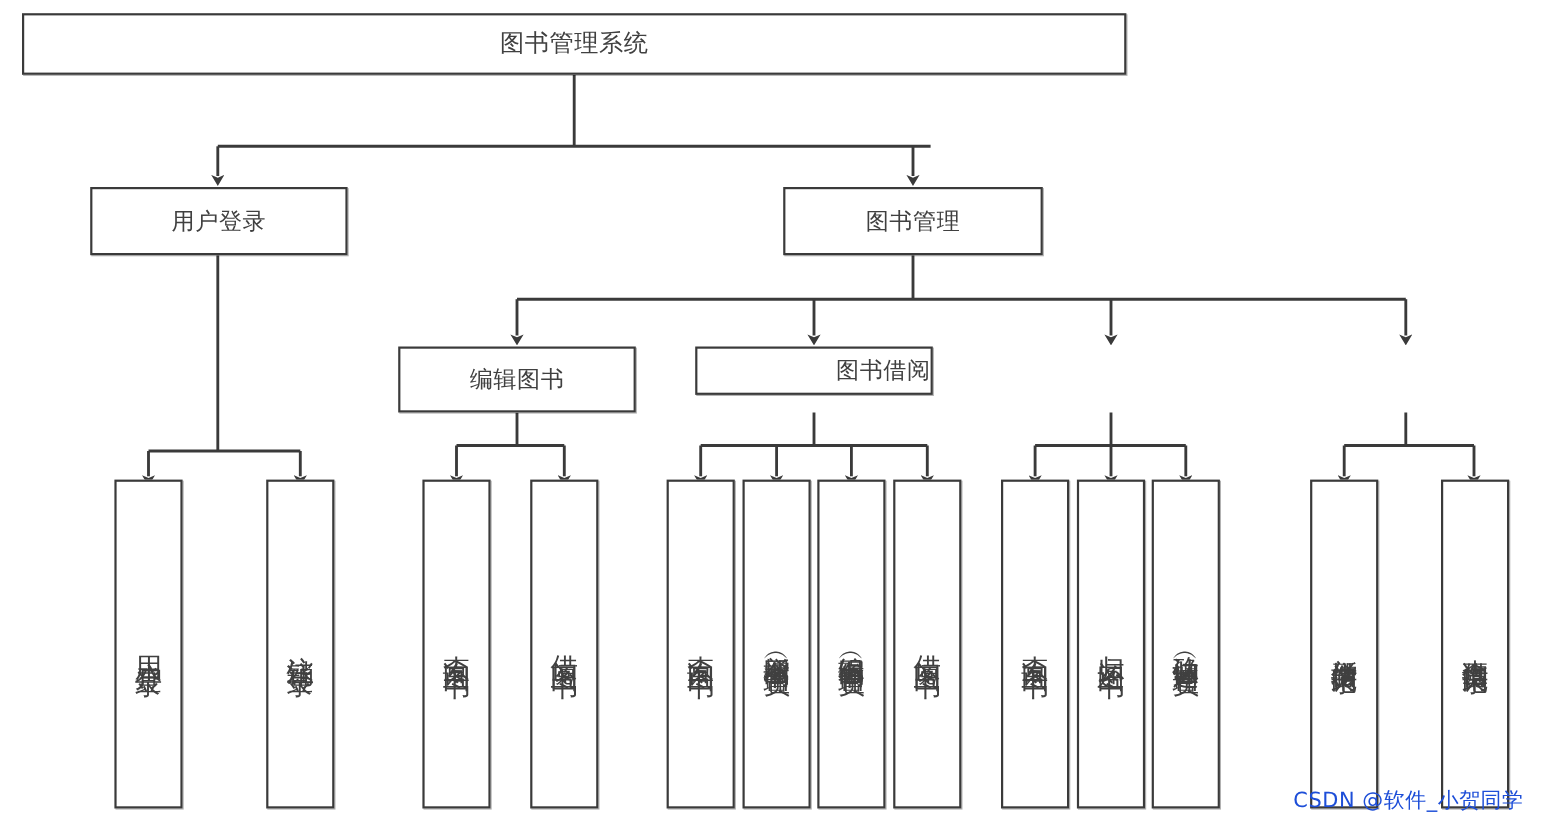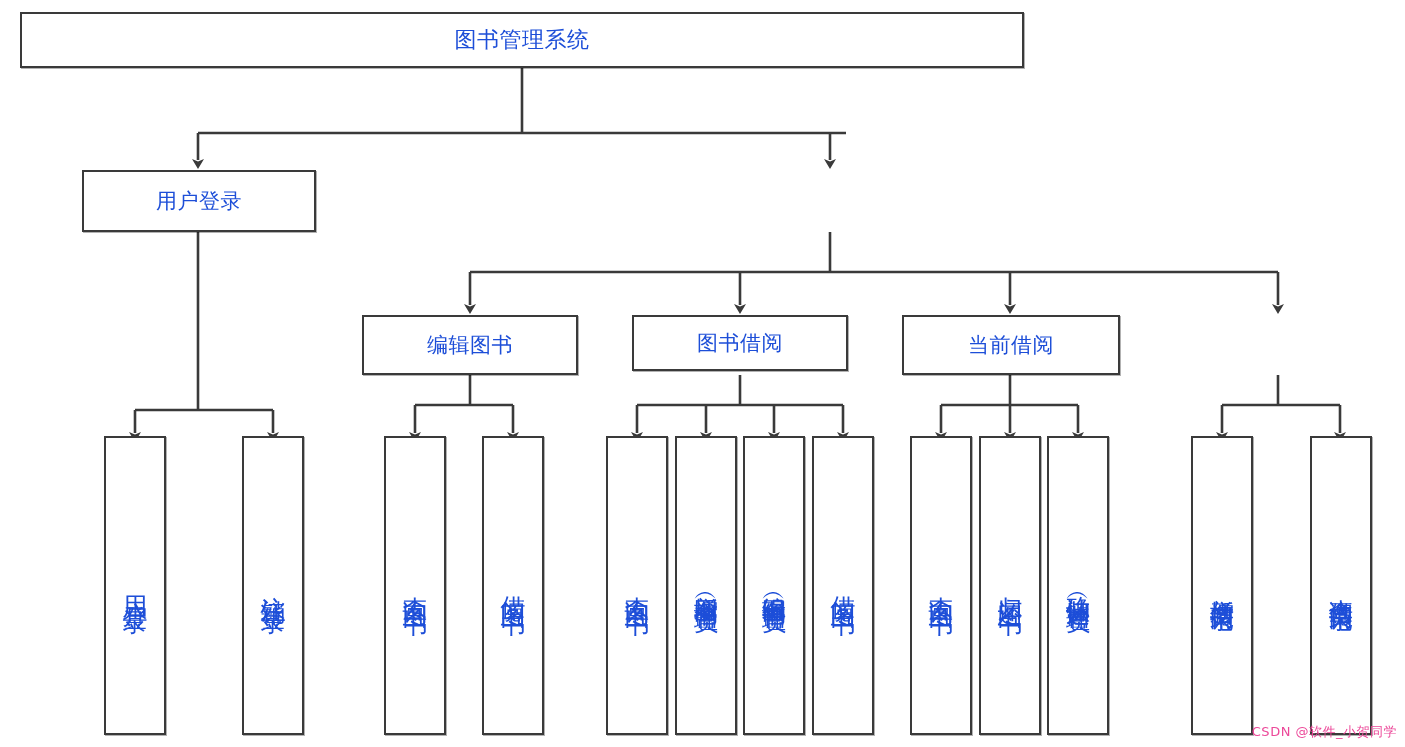--- a/index.html
+++ b/index.html
@@ -27,21 +27,21 @@
     pointer-events: none;
   }
   .node {
     position: absolute;
     box-sizing: border-box;
     background: #ffffff;
     border: 2px solid #3a3a3a;
     display: flex;
     align-items: center;
     justify-content: center;
-    color: #1d4ed8;
+    color: #404040;
     box-shadow: 1px 1px 0 rgba(0,0,0,0.30);
   }
   .node-label {
     display: block;
     text-align: center;
     line-height: 1.18;
     letter-spacing: 0.5px;
   }
   
   .node.horiz .node-label {
@@ -65,24 +65,24 @@
     letter-spacing: 5px;
     white-space: nowrap;
     max-height: 100%;
   }
   .node.vert.tall .node-label {
     font-size: 24px;
     letter-spacing: 2px;
   }
   #watermark {
     position: absolute;
-    right: 8px;
+    right: 20px;
     bottom: 6px;
-    font-size: 13px;
-    color: #ec4899;
+    font-size: 19px;
+    color: #1d4ed8;
     letter-spacing: 0.5px;
     white-space: nowrap;
     font-family: "DejaVu Sans", "Liberation Sans", sans-serif;
   }
 </style>
 </head>
 <body>
 
 <div id="diagram-root">
 
@@ -136,29 +136,29 @@
     </g>
   </svg>
 
   <div class="node horiz root" style="left:20px; top:12px; width:1004px; height:56px;">
     <span class="node-label">图书管理系统</span>
   </div>
 
   <div class="node horiz" style="left:82px; top:170px; width:234px; height:62px;">
     <span class="node-label">用户登录</span>
   </div>
+  <div class="node horiz" style="left:712px; top:170px; width:236px; height:62px;">
+    <span class="node-label">图书管理</span>
+  </div>
 
   <div class="node horiz" style="left:362px; top:315px; width:216px; height:60px;">
     <span class="node-label">编辑图书</span>
   </div>
-  <div class="node horiz" style="left:632px; top:315px; width:216px; height:56px;">
+  <div class="node horiz" style="left:632px; top:315px; width:216px; height:44px;justify-content:flex-end;">
     <span class="node-label">图书借阅</span>
-  </div>
-  <div class="node horiz" style="left:902px; top:315px; width:218px; height:60px;">
-    <span class="node-label">当前借阅</span>
   </div>
 
   <div class="node vert" style="left:104px; top:436px; width:62px; height:299px;">
     <span class="node-label">用户登录</span>
   </div>
   <div class="node vert" style="left:242px; top:436px; width:62px; height:299px;">
     <span class="node-label">注销登录</span>
   </div>
 
   <div class="node vert" style="left:384px; top:436px; width:62px; height:299px;">

